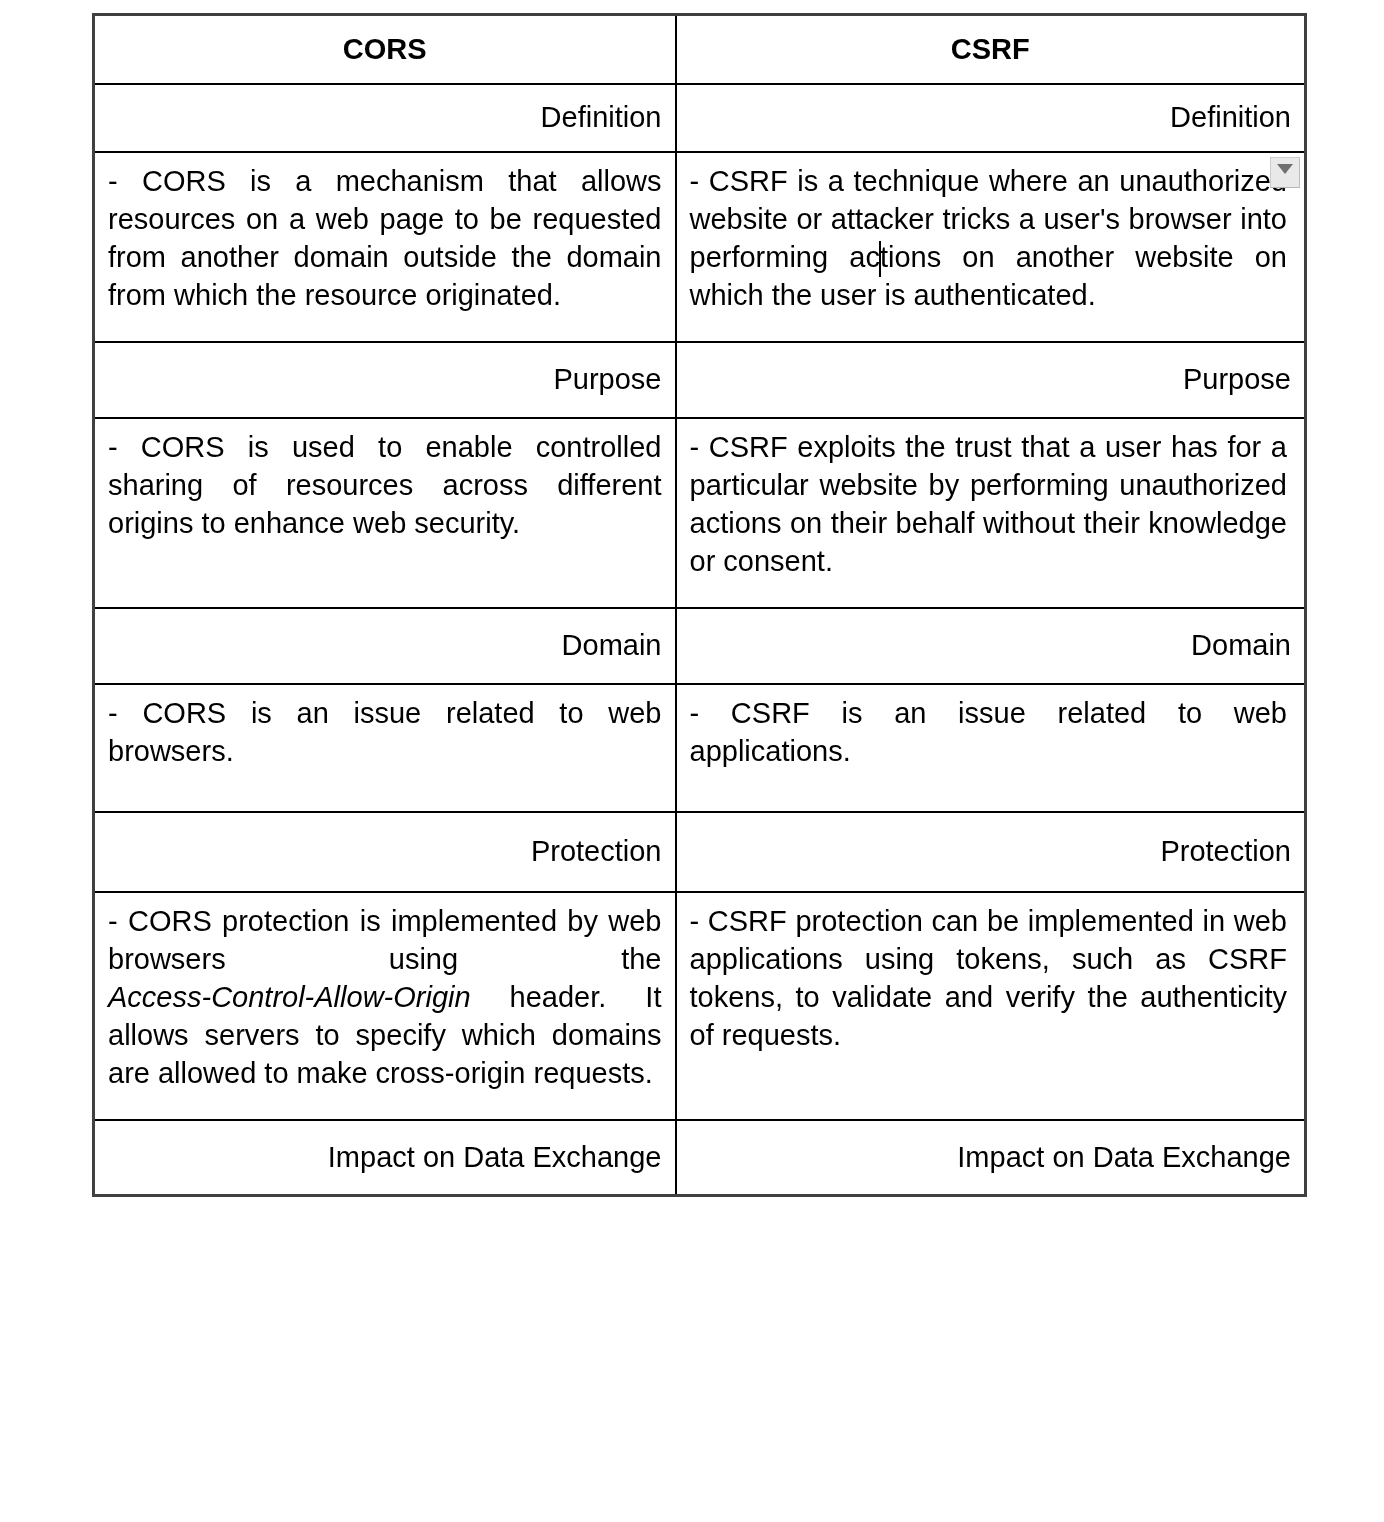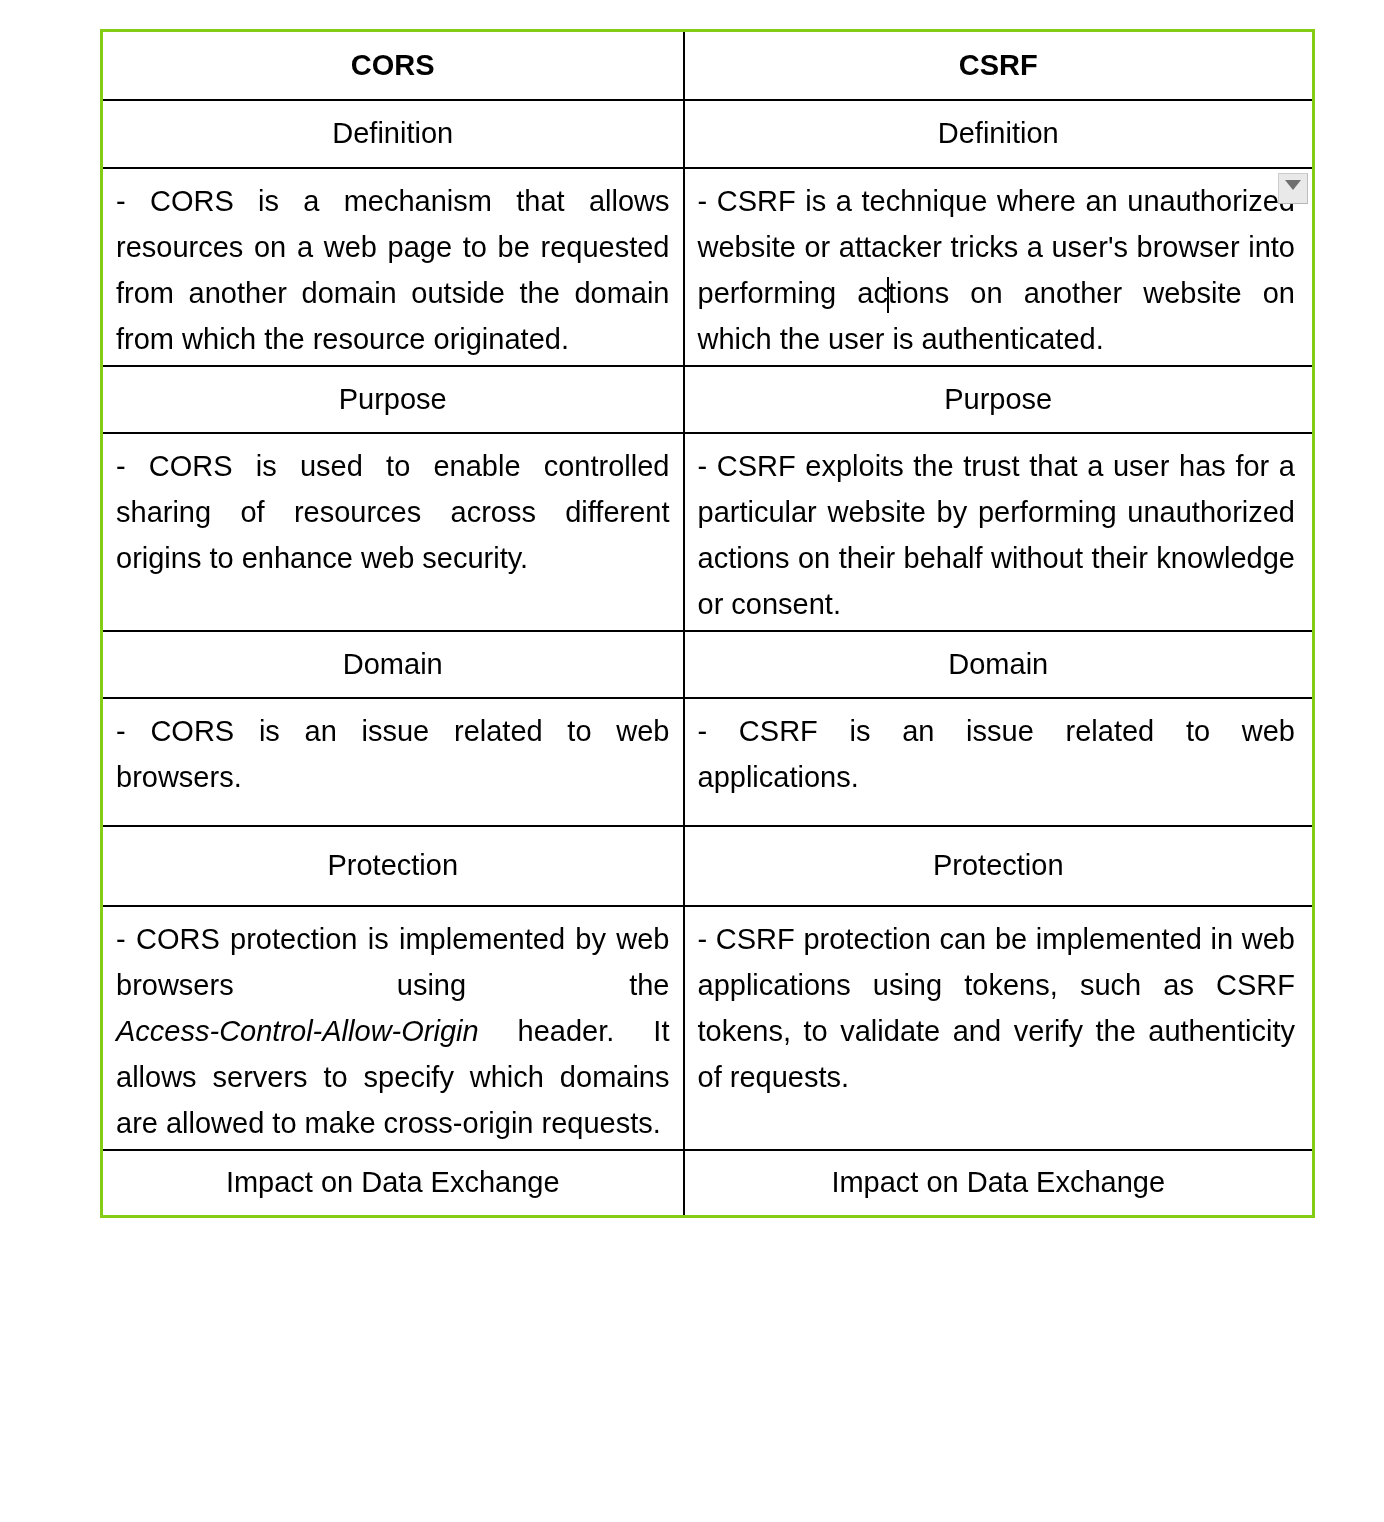--- a/index.html
+++ b/index.html
@@ -11,60 +11,59 @@
   }
   .page {
     position: relative;
     width: 1384px;
     height: 1522px;
     background: #ffffff;
     overflow: hidden;
   }
   table.cmp {
     position: absolute;
-    left: 100px;
+    left: 92px;
     top: 13px;
     width: 1212px;
     border-collapse: collapse;
     table-layout: fixed;
-    border: 3px solid #84cc16;
-    margin-top: 16px;
+    border: 3px solid #404040;
   }
   col.c1 { width: 582px; }
   col.c2 { width: 630px; }
   th, td {
     border: 2px solid #000000;
     font-size: 29px;
     overflow: hidden;
   }
   th {
     font-weight: bold;
     text-align: center;
     vertical-align: middle;
     padding: 0 13px;
   }
   td.label {
     vertical-align: middle;
-    text-align: center;
+    text-align: right;
     padding: 8px 13px;
   }
   td.content {
     vertical-align: top;
     text-align: justify;
-    line-height: 46px;
+    line-height: 38px;
     padding: 9px 13px 3px 13px;
   }
   td.content.col2 { padding-right: 17px; }
   td.rel { position: relative; }
   .nowrap { white-space: nowrap; font-style: italic; }
 
   
   tr.h69  { height: 69px; }
   tr.h68  { height: 68px; }
-  tr.h67  { height: 67px; }
+  tr.h67  { height: 76px; }
   tr.h70  { height: 80px; }
   tr.h106 { height: 106px; }
   tr.h108 { height: 128px; }
   tr.h190 { height: 190px; }
   tr.h228 { height: 228px; }
 
   
   .caret { position: relative; display: inline; }
   .caret::after {
     content: "";

